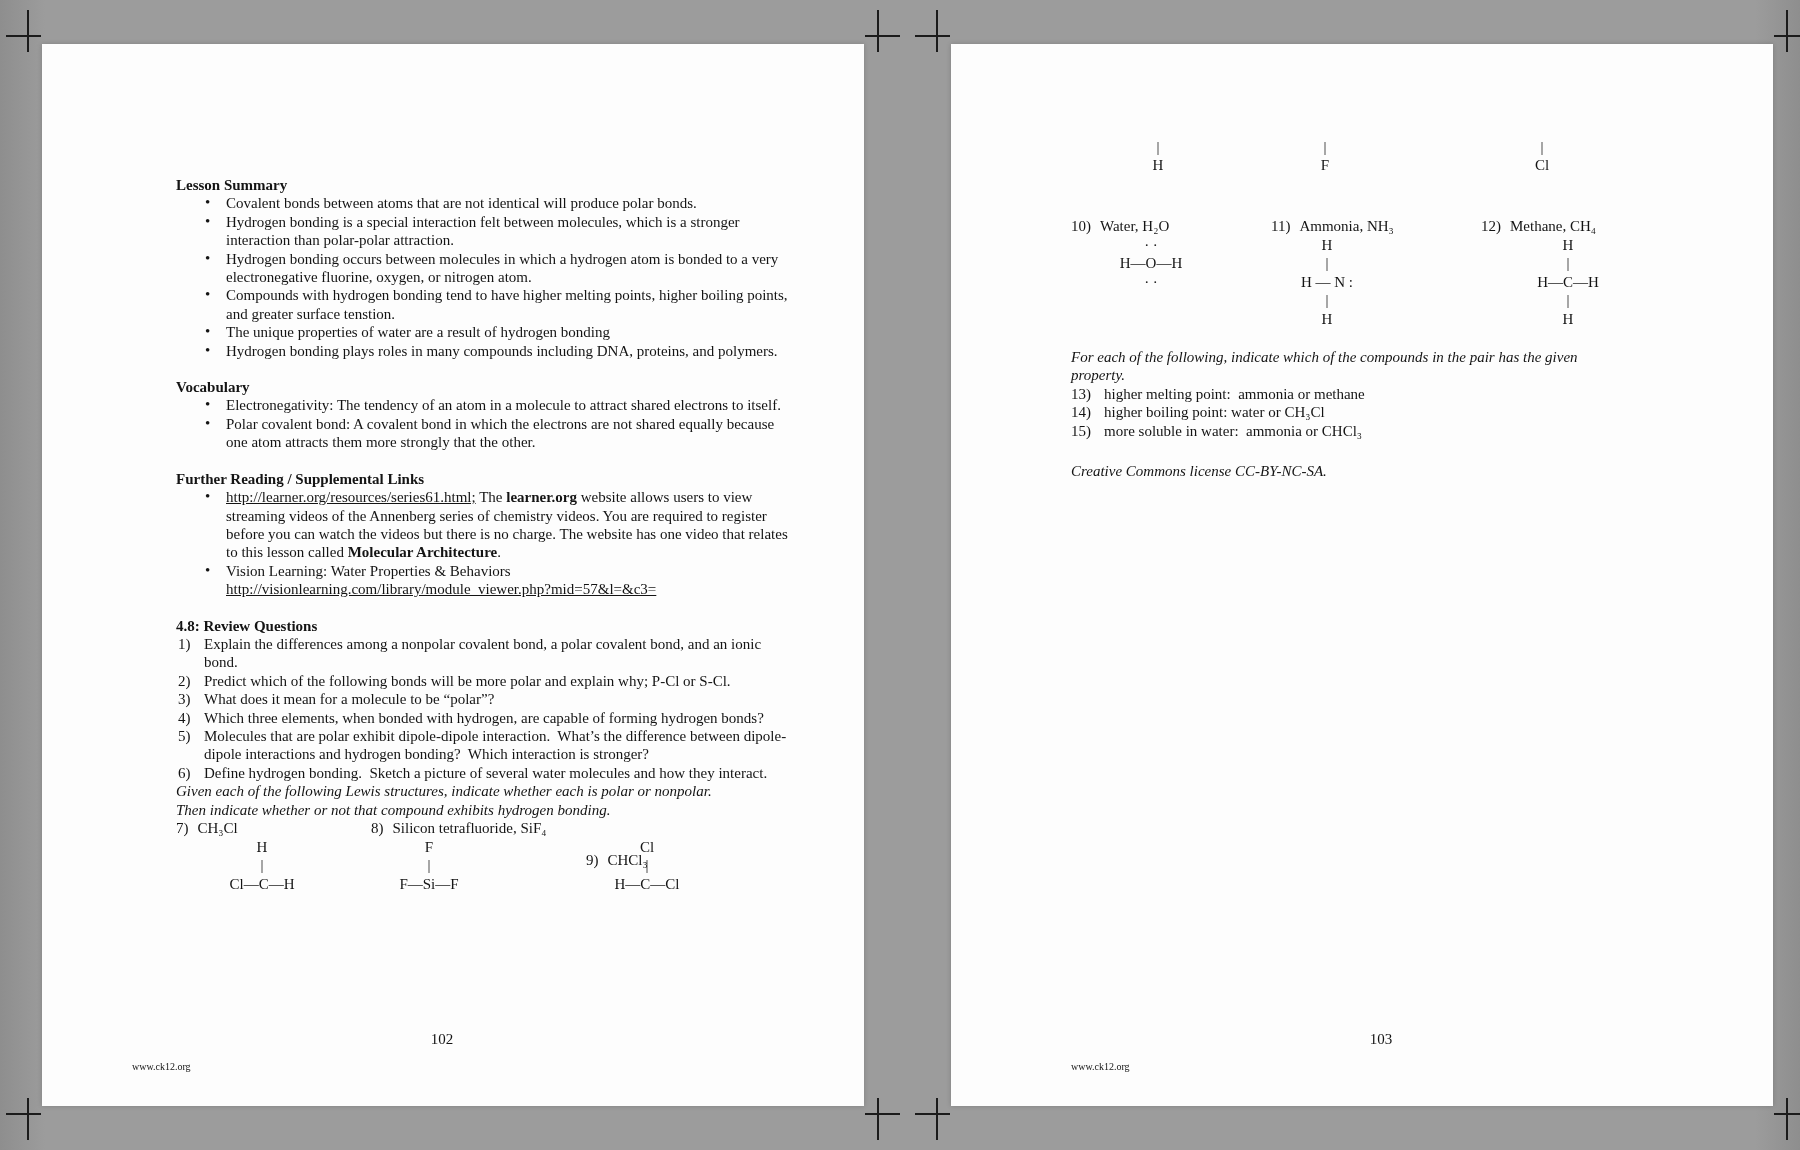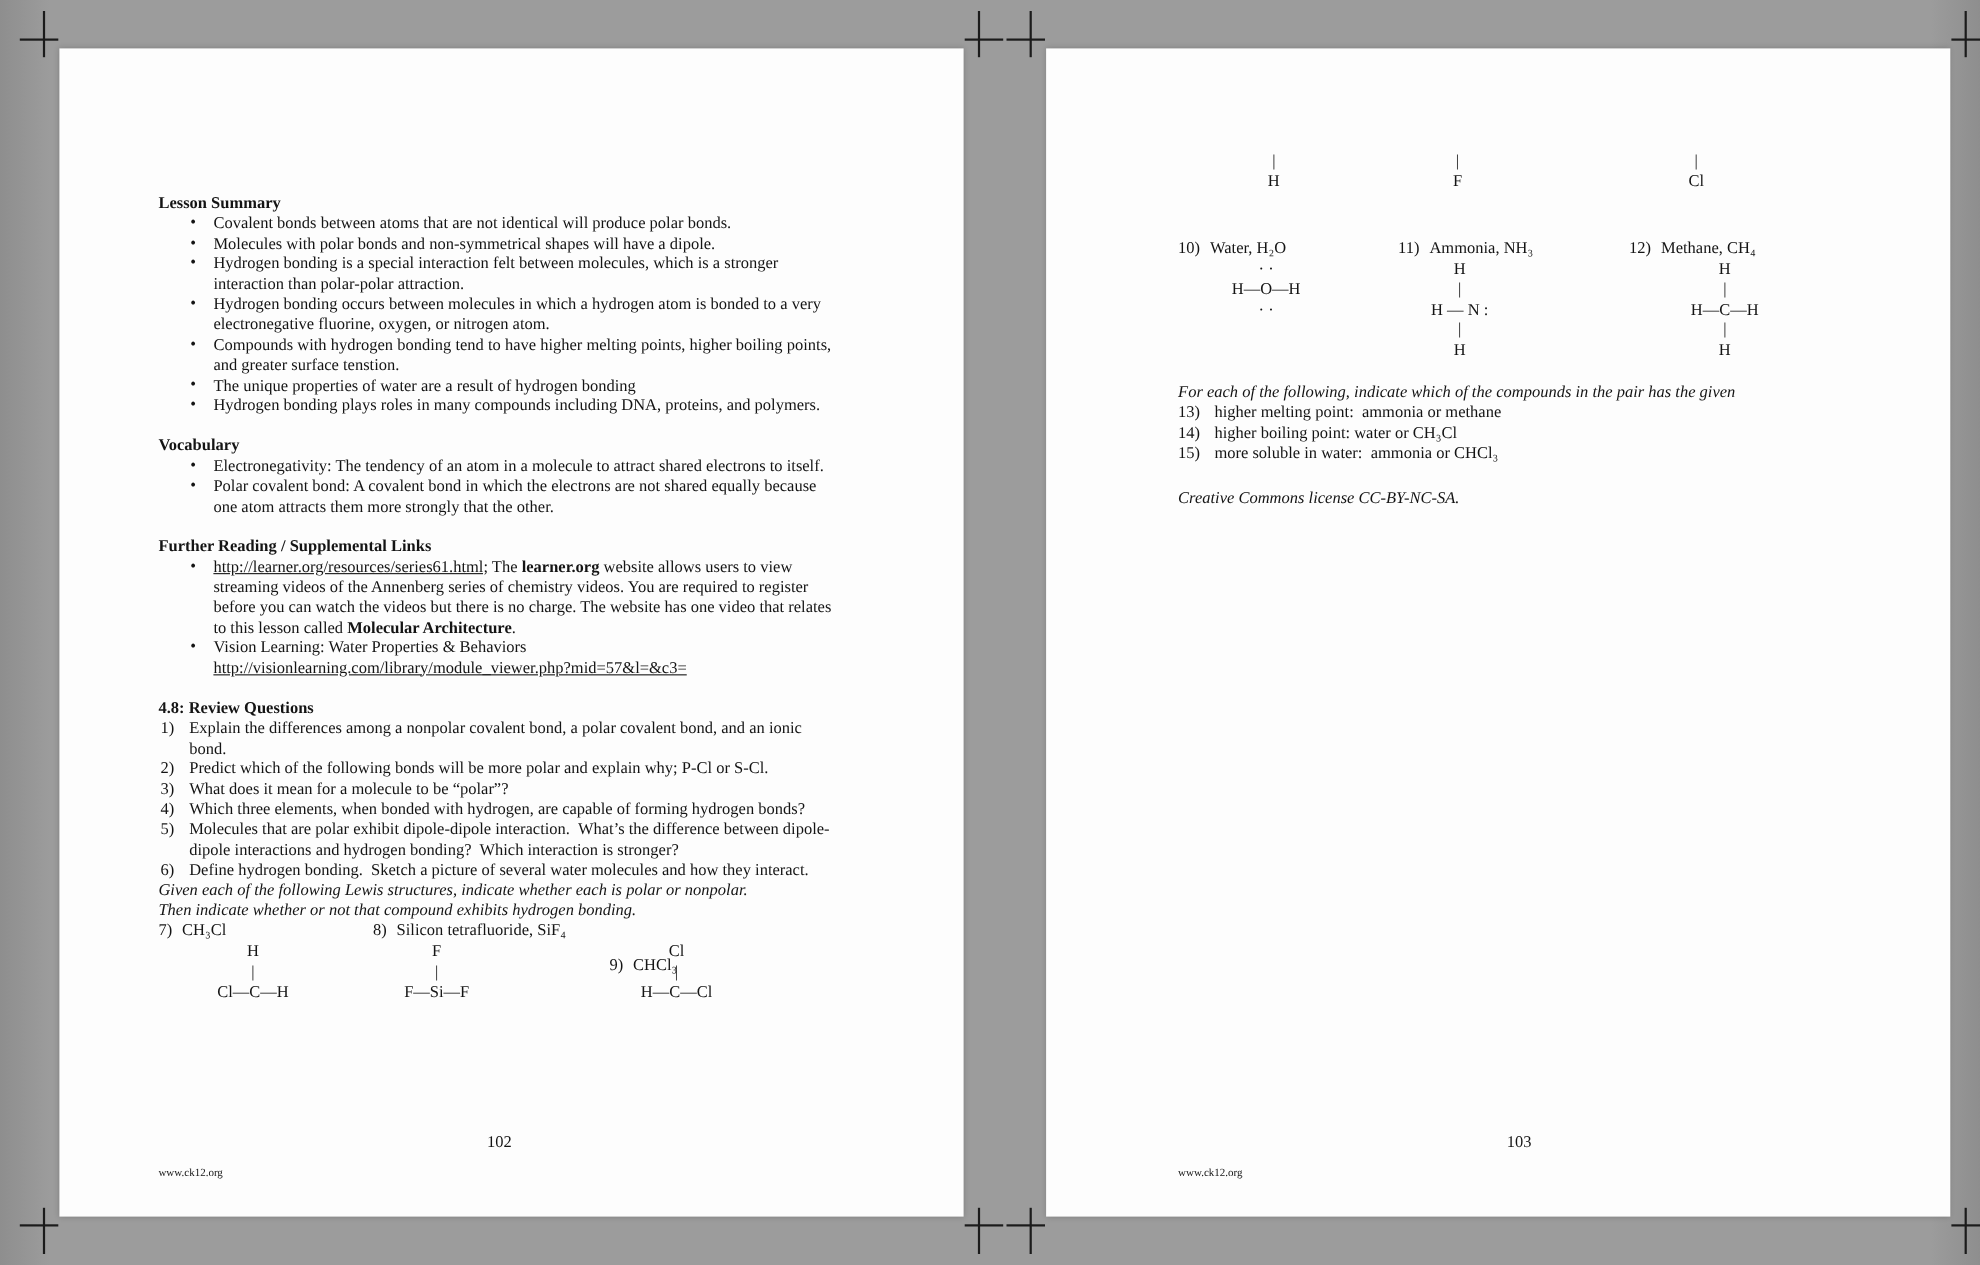--- a/index.html
+++ b/index.html
@@ -13,21 +13,21 @@
     overflow: hidden;
   }
   .page {
     position: absolute;
     top: 44px;
     width: 822px;
     height: 1062px;
     background: #fdfdfd;
     box-shadow: 0 0 5px rgba(0,0,0,0.18);
   }
-  #pageL { left: 54px; }
+  #pageL { left: 42px; padding-left: 44px; }
   #pageR { left: 951px; }
 
   
   .cm { position: absolute; background: #1b1b1b; }
   .cm.v { width: 2px; height: 42px; }
   .cm.hz { width: 35px; height: 2px; }
   .cm.v.t { top: -34px; }   .cm.v.b { bottom: -34px; }
   .cm.v.l { left: -15px; }  .cm.v.r { right: -15px; }
   .cm.hz.t { top: -9px; }   .cm.hz.b { bottom: -9px; }
   .cm.hz.l { left: -36px; } .cm.hz.r { right: -36px; }
@@ -89,21 +89,20 @@
   <div class="cm v b l"></div>
   <div class="cm hz b l"></div>
   <div class="cm v b r"></div>
   <div class="cm hz b r"></div>
 
   <div class="content">
 
     <div class="hd first">Lesson Summary</div>
     <ul class="bl">
       <li>Covalent bonds between atoms that are not identical will produce polar bonds.</li>
-      <li>Molecules with polar bonds and non-symmetrical shapes will have a dipole.</li>
       <li>Hydrogen bonding is a special interaction felt between molecules, which is a stronger interaction than polar-polar attraction.</li>
       <li>Hydrogen bonding occurs between molecules in which a hydrogen atom is bonded to a very electronegative fluorine, oxygen, or nitrogen atom.</li>
       <li>Compounds with hydrogen bonding tend to have higher melting points, higher boiling points, and greater surface tenstion.</li>
       <li>The unique properties of water are a result of hydrogen bonding</li>
       <li>Hydrogen bonding plays roles in many compounds including DNA, proteins, and polymers.</li>
     </ul>
 
     <div class="hd">Vocabulary</div>
     <ul class="bl">
       <li>Electronegativity: The tendency of an atom in a molecule to attract shared electrons to itself.</li>
@@ -213,20 +212,21 @@
         <div>H</div>
         <div>|</div>
         <div>H—C—H</div>
         <div>|</div>
         <div>H</div>
       </div>
     </div>
 
     <div class="it pair-intro">
       <div>For each of the following, indicate which of the compounds in the pair has the given</div>
+      <div>property.</div>
     </div>
 
     <div class="q2"><span class="qn">13)</span><span class="pw">higher melting point:  ammonia or methane</span></div>
     <div class="q2"><span class="qn">14)</span><span class="pw">higher boiling point: water or CH₃Cl</span></div>
     <div class="q2"><span class="qn">15)</span><span class="pw">more soluble in water:  ammonia or CHCl₃</span></div>
 
     <div class="it license">
       <div>Creative Commons license CC-BY-NC-SA.</div>
     </div>
 

